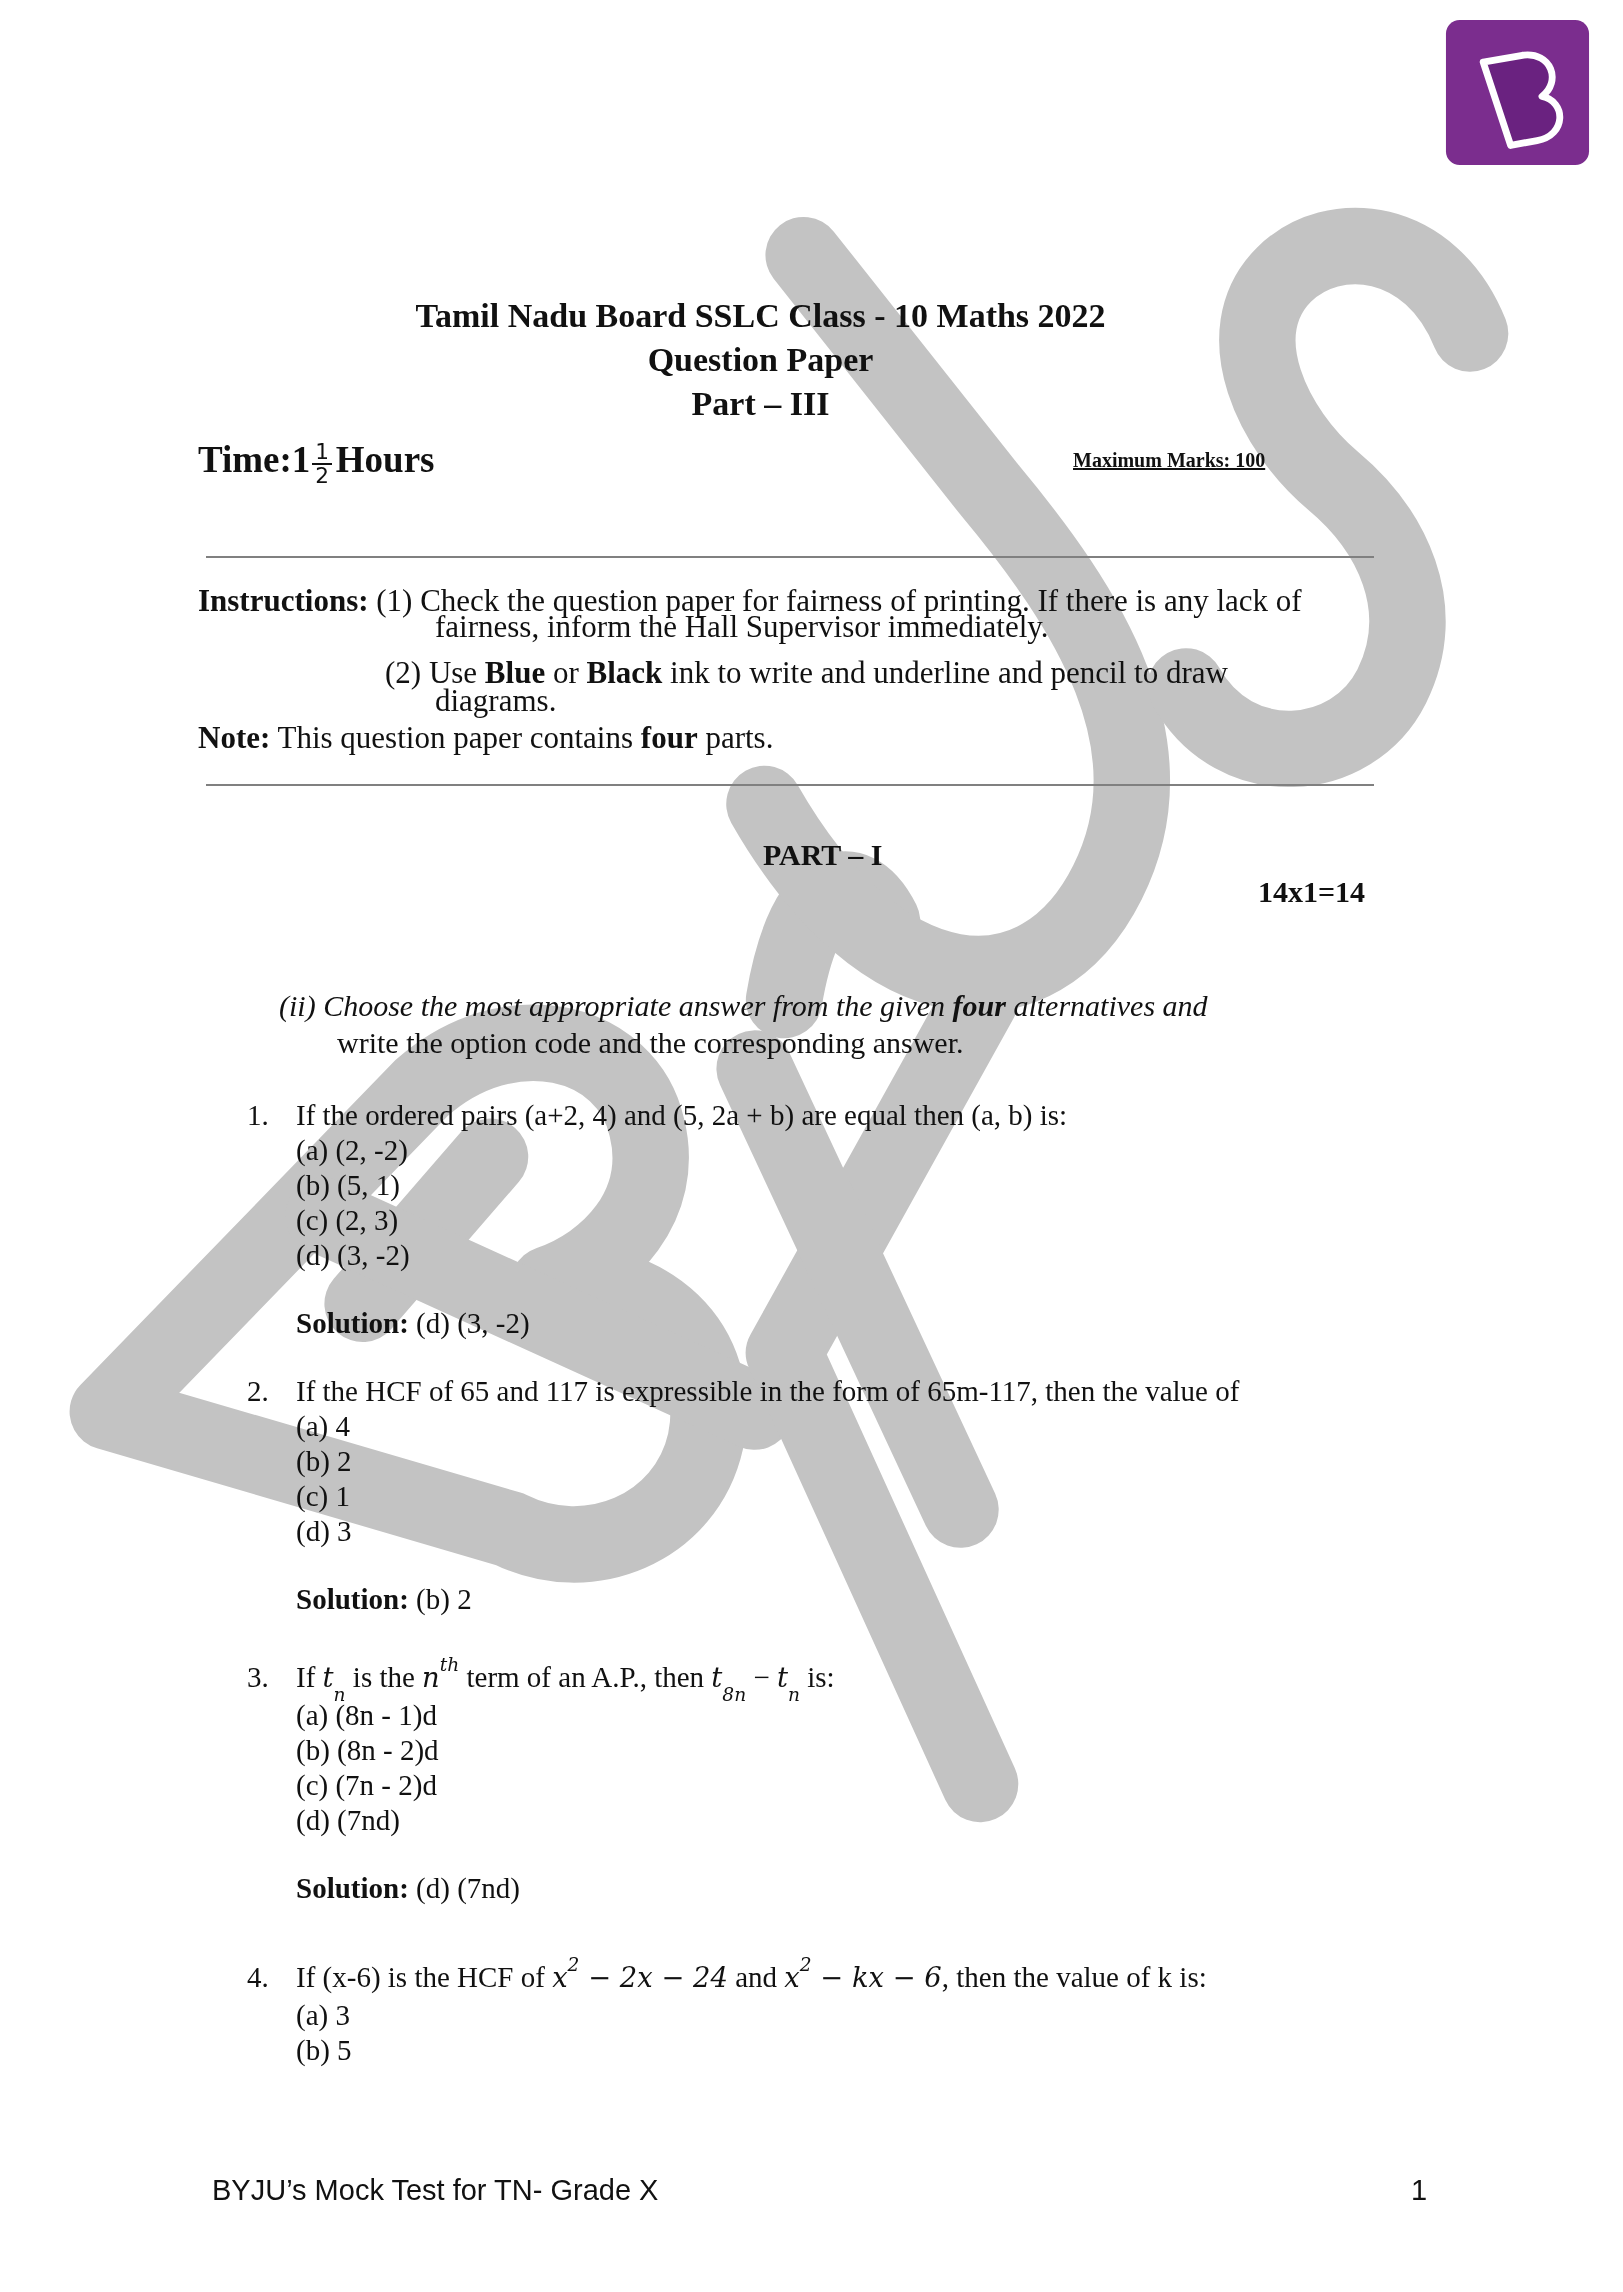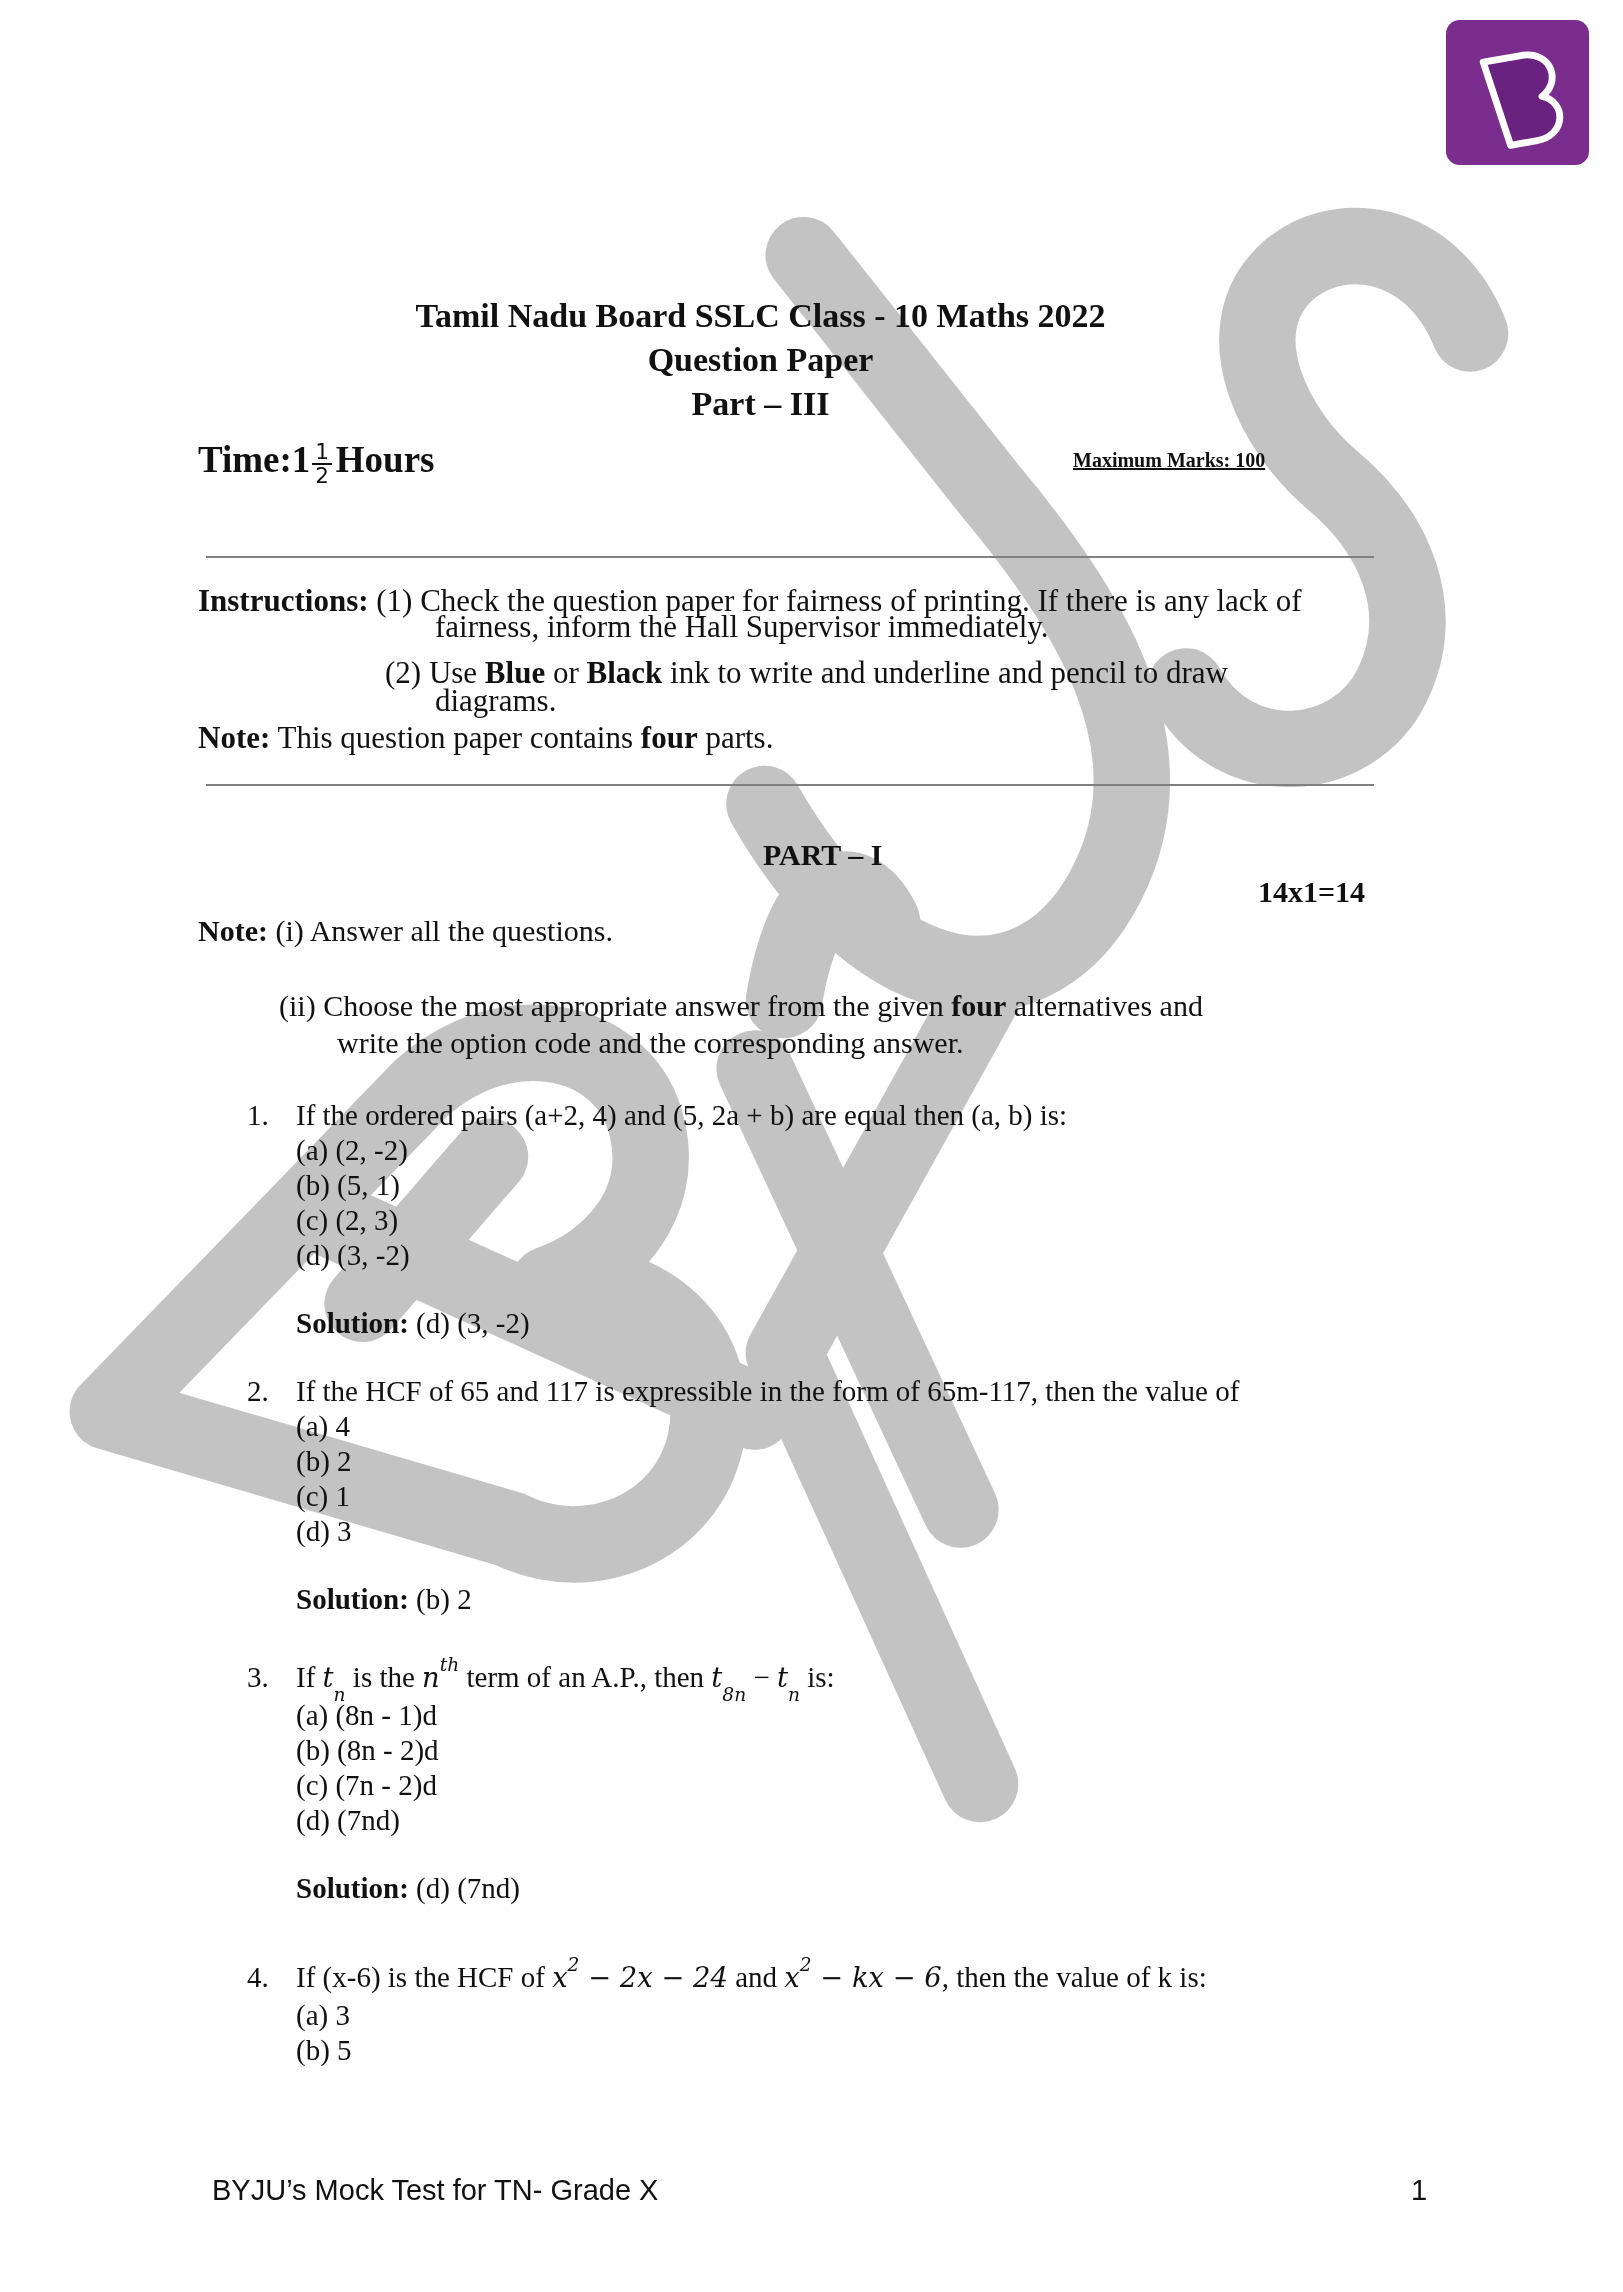--- a/index.html
+++ b/index.html
@@ -74,24 +74,21 @@
   </div>
   <div class="abs t32" style="left:435px; top:682px; line-height:37px;">diagrams.</div>
   <div class="abs t32" style="left:198px; top:719px; line-height:37px; white-space:nowrap;">
     <span class="bold">Note:</span><span> This question paper contains </span><span class="bold">four</span><span> parts.</span>
   </div>
 
   <div class="rule" style="top:784px;"></div>
 
   <div class="abs bold t31" style="left:763px; top:836px;">PART – I</div>
   <div class="abs bold t31" style="left:1258px; top:873px;">14x1=14</div>
-  <div class="abs t31" style="left:198px; top:912px; white-space:nowrap;">
-    <span class="bold">Note:</span><span> (i) Answer all the questions.</span>
-  </div>
-  <div class="abs t31" style="left:279px; top:987px; white-space:nowrap;">
+  <div class="abs t31" style="left:279px; top:987px; white-space:nowrap;font-style:italic;">
     <span>(ii) Choose the most appropriate answer from the given </span><span class="bold">four</span><span> alternatives and</span>
   </div>
   <div class="abs t31" style="left:337px; top:1024px;">write the option code and the corresponding answer.</div>
 
   <div class="q" style="top:1098px;">
     <span class="num">1.</span>
     <div class="body">
       <span class="opt">If the ordered pairs (a+2, 4) and (5, 2a + b) are equal then (a, b) is:</span>
       <span class="opt">(a) (2, -2)</span>
       <span class="opt">(b) (5, 1)</span>

